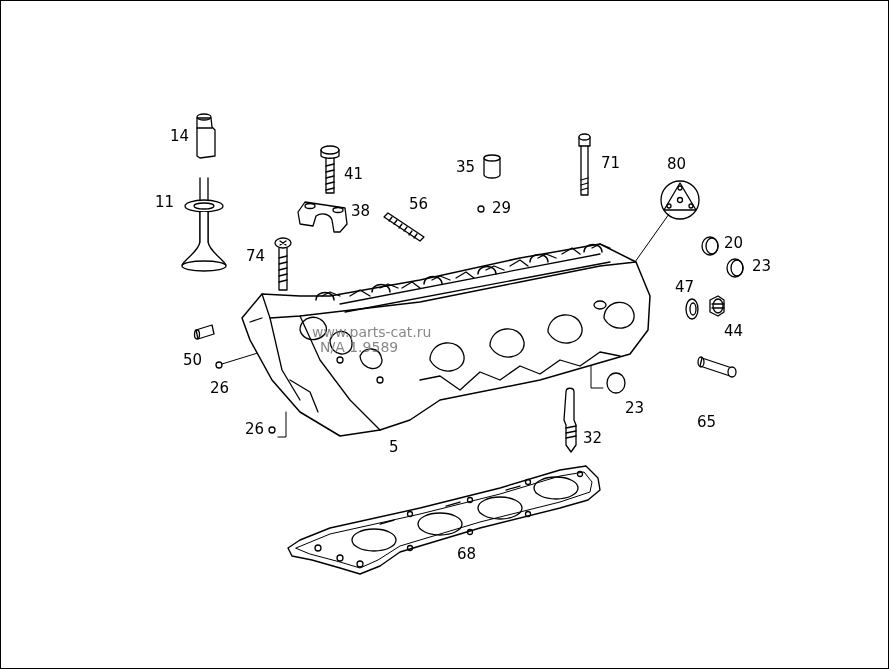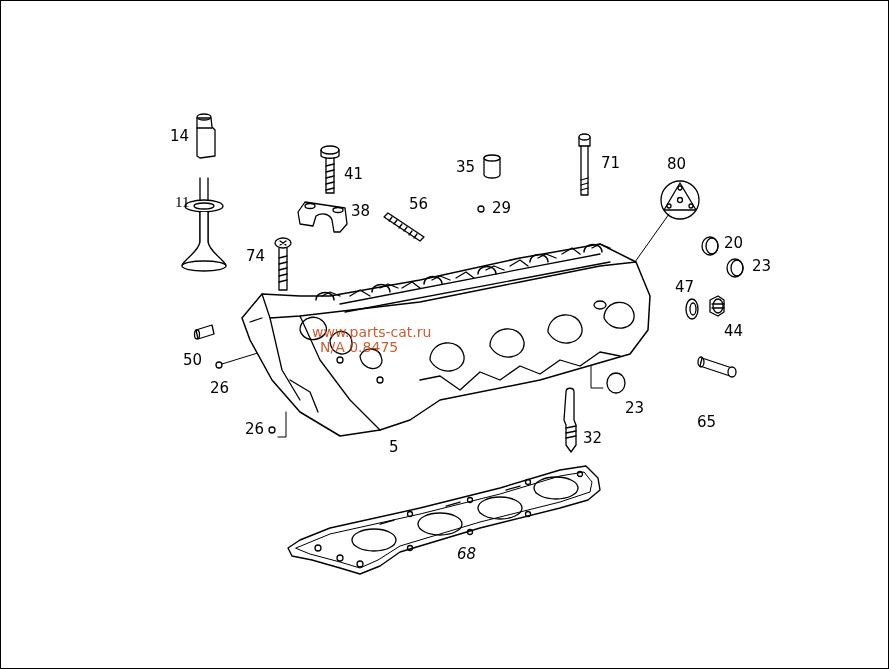--- a/index.html
+++ b/index.html
@@ -1,20 +1,20 @@
 <!DOCTYPE html>
 <html><head>
   <meta charset="utf-8">
   <style>
     html, body { margin: 0; padding: 0; background: #ffffff; }
     body { width: 889px; height: 669px; overflow: hidden; position: relative; font-family: "Liberation Sans", sans-serif; }
     .frame { position: absolute; left: 0; top: 0; width: 887px; height: 667px; border: 1px solid #000; background: #fff; }
     svg.art { position: absolute; left: 0; top: 0; }
     .callout { position: absolute; font-family: "DejaVu Sans", sans-serif; font-size: 15px; color: #000; line-height: 1; white-space: nowrap; }
-    .watermark { position: absolute; font-family: "DejaVu Sans", sans-serif; font-size: 14px; color: #c2410c; opacity: 0.85; line-height: 1.05; white-space: nowrap; }
+    .watermark { position: absolute; font-family: "DejaVu Sans", sans-serif; font-size: 14px; color: #737373; opacity: 0.85; line-height: 1.05; white-space: nowrap; }
   </style>
 </head>
 <body>
 
 <div class="frame"></div>
 
 <svg class="art" width="889" height="669" viewBox="0 0 889 669" fill="none" stroke="#000" stroke-width="1.3" stroke-linejoin="round" stroke-linecap="round">
 
   <g>
     <path d="M197,118 L211,118 L212,127 L215,130 L215,156 L200,158 L197,156 Z" fill="#fff"></path>
@@ -173,38 +173,38 @@
     <circle cx="528" cy="482" r="2.5"></circle>
     <circle cx="580" cy="474" r="2.5"></circle>
     <circle cx="410" cy="548" r="2.5"></circle>
     <circle cx="470" cy="532" r="2.5"></circle>
     <circle cx="528" cy="514" r="2.5"></circle>
     <path d="M380,524 L394,520 M446,506 L460,502 M506,490 L520,486"></path>
   </g>
 </svg>
 
 <div class="callout" style="left:170px;top:129px;">14</div>
-<div class="callout" style="left:175px;top:195px;font-family:Liberation Serif, serif;">11</div>
+<div class="callout" style="left:155px;top:195px;">11</div>
 <div class="callout" style="left:344px;top:167px;">41</div>
 <div class="callout" style="left:351px;top:204px;">38</div>
 <div class="callout" style="left:246px;top:249px;">74</div>
 <div class="callout" style="left:409px;top:197px;">56</div>
 <div class="callout" style="left:456px;top:160px;">35</div>
 <div class="callout" style="left:452px;top:201px;margin-left:40px;">29</div>
 <div class="callout" style="left:601px;top:140px;margin-top:16px;">71</div>
 <div class="callout" style="left:667px;top:157px;">80</div>
 <div class="callout" style="left:724px;top:236px;">20</div>
 <div class="callout" style="left:752px;top:259px;">23</div>
 <div class="callout" style="left:675px;top:280px;">47</div>
 <div class="callout" style="left:724px;top:324px;">44</div>
 <div class="callout" style="left:697px;top:383px;margin-top:32px;">65</div>
 <div class="callout" style="left:183px;top:353px;">50</div>
 <div class="callout" style="left:210px;top:381px;">26</div>
 <div class="callout" style="left:245px;top:422px;">26</div>
 <div class="callout" style="left:389px;top:440px;">5</div>
 <div class="callout" style="left:583px;top:431px;">32</div>
 <div class="callout" style="left:625px;top:401px;">23</div>
-<div class="callout" style="left:457px;top:547px;font-style:italic;">68</div>
+<div class="callout" style="left:457px;top:547px;">68</div>
 
 <div class="watermark" style="left:312px;top:325px;">
   <div>www.parts-cat.ru</div>
-  <div style="padding-left:8px;">N/A  0.8475</div>
+  <div style="padding-left:8px;">N/A  1.9589</div>
 </div>
 
 </body></html>

